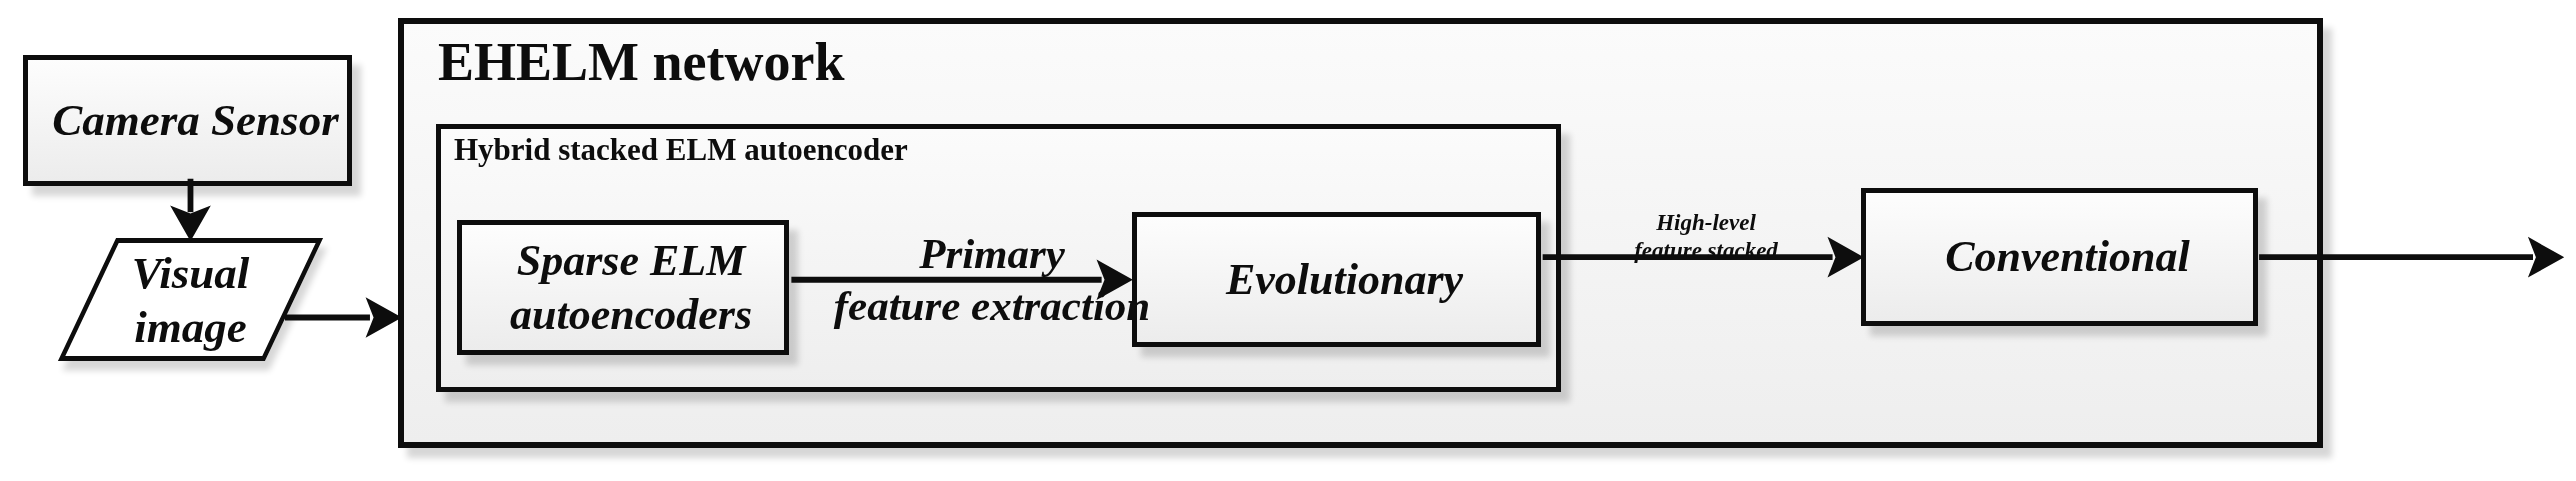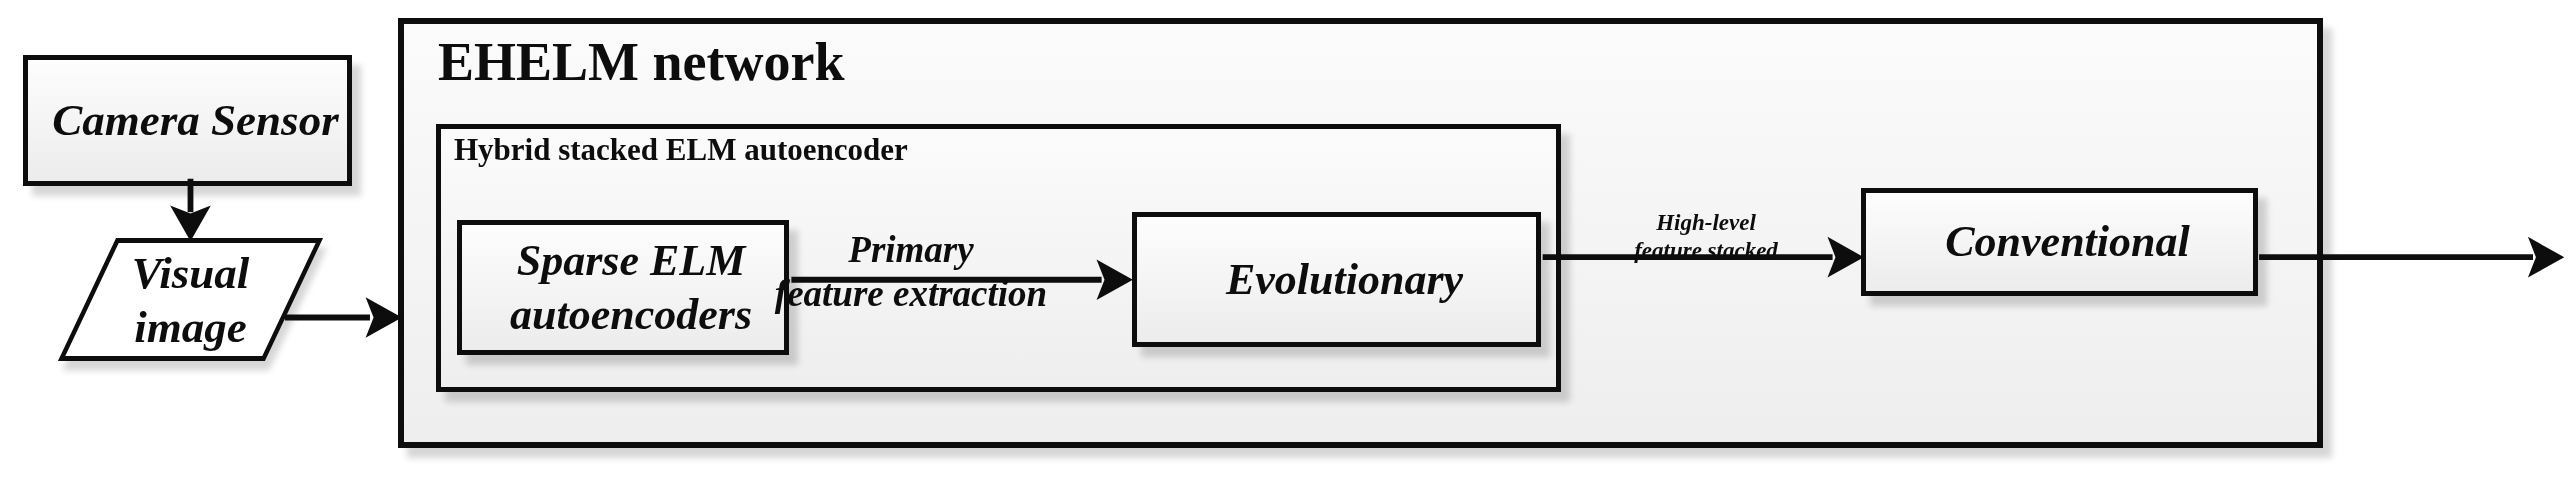--- a/index.html
+++ b/index.html
@@ -27,21 +27,21 @@
   
   .ehelm   { left:398px; top:18px;  width:1925px; height:430px; border-width:6.5px; z-index:1;
              background:linear-gradient(180deg,#fbfbfb 0%,#eeeeee 100%); }
   .hybrid  { left:436px; top:124px; width:1125px; height:268px; border-width:5.8px; z-index:2;
              background:linear-gradient(180deg,#fbfbfb 0%,#eeeeee 100%); }
 
   
   .camera      { left:23px;   top:55px;  width:329px; height:131px; z-index:3; font-size:45px; }
   .sparse      { left:457px;  top:220px; width:332px; height:135px; z-index:3; font-size:44px; }
   .evolution   { left:1132px; top:212px; width:409px; height:135px; z-index:3; font-size:44px; }
-  .classifier  { left:1861px; top:188px; width:397px; height:108px; z-index:3; font-size:44px; }
+  .classifier  { left:1861px; top:188px; width:397px; height:138px; z-index:3; font-size:44px; }
 
   
   .visual {
     position:absolute; left:87px; top:238px; width:207px; height:123px;
     border:5.1px solid #0d0d0d; background:#ffffff;
     transform:skewX(-25.3deg);
     box-shadow:8.7px 9.5px 6.5px rgba(0,0,0,0.16);
     z-index:3;
   }
   .visual .unskew {
@@ -57,21 +57,21 @@
   }
   .ehelm-title  { left:438px; top:30.5px;  font-size:54px; }
   .hybrid-title { left:454px; top:132px; font-size:31px; }
 
   
   .edge-label {
     position:absolute; transform:translateX(-50%);
     font-weight:bold; font-style:italic; text-align:center;
     line-height:1.2; white-space:nowrap; z-index:5;
   }
-  .primary-label     { left:911px; top:228px; font-size:37px; }
+  .primary-label     { left:992px; top:228px; font-size:43px; }
   .highlevel-label   { left:1706px; top:209px; font-size:23px;font-style:italic; }
   .recognition-label { left:2447px; top:150px; font-size:38px; }
 
   .arrow-layer { position:absolute; left:0; top:0; width:2576px; height:481px; z-index:4; pointer-events:none; }
   .arrow-layer line    { stroke:#0d0d0d; stroke-width:8; }
   .arrow-layer polygon { fill:#0d0d0d; }
 </style>
 </head>
 <body>
 

